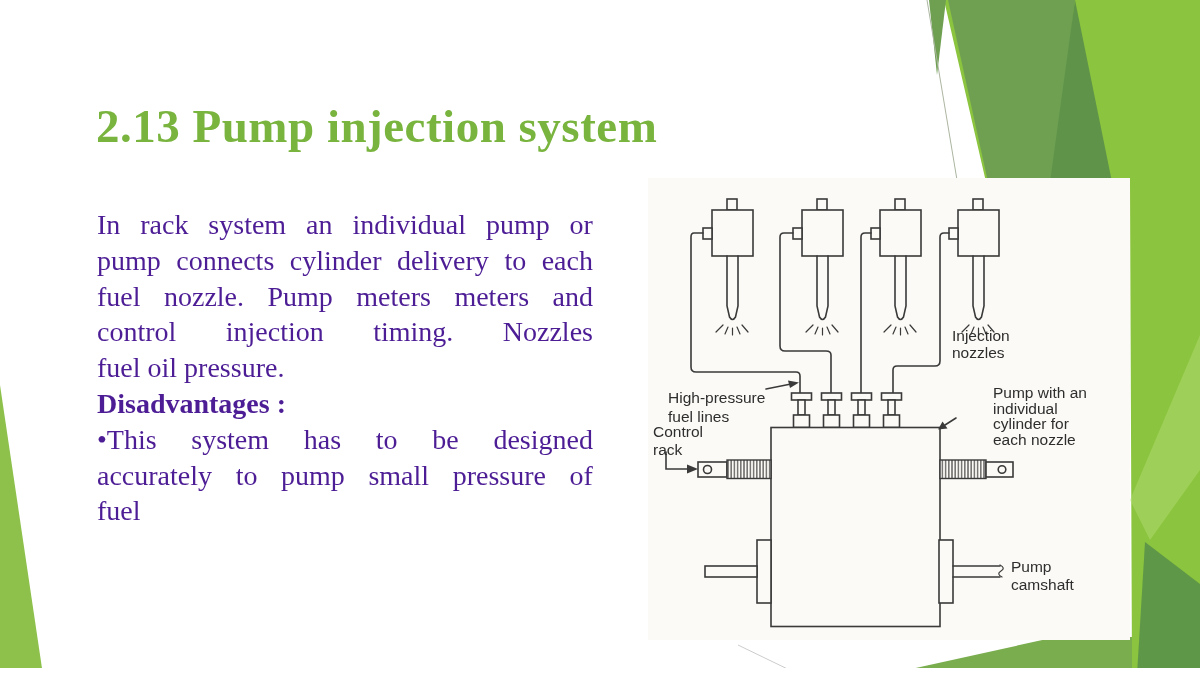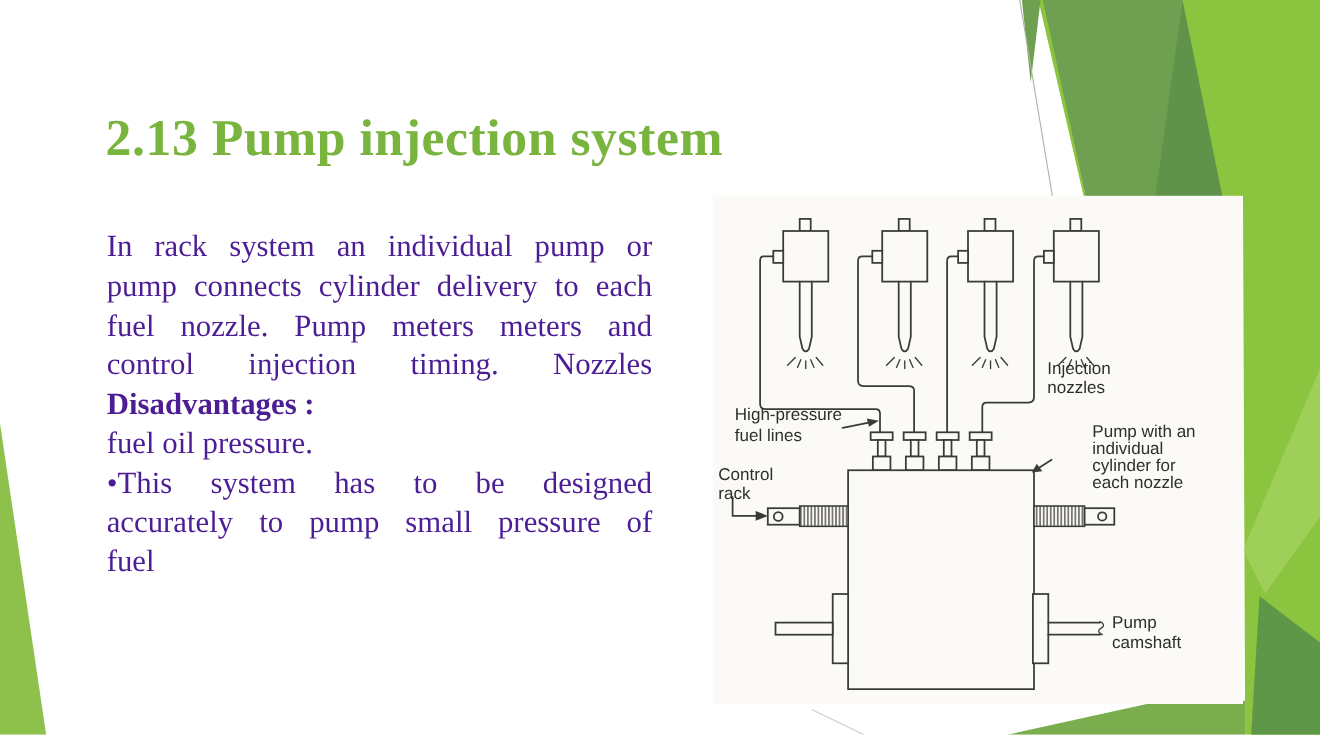--- a/index.html
+++ b/index.html
@@ -7,21 +7,21 @@
          font-family:"Liberation Serif",serif;}
   svg.bg{position:absolute;left:0;top:0;width:1200px;height:675px;}
   .title{position:absolute;left:96px;top:98px;width:620px;font-size:47px;line-height:56px;
          font-weight:bold;color:#79b43e;letter-spacing:0.5px;}
   .body{position:absolute;left:97px;top:207px;width:496px;color:#4c1d95;}
   .bline{height:35.8px;font-size:28px;line-height:35.8px;white-space:nowrap;}
   .bline.j{display:flex;justify-content:space-between;white-space:normal;}
   .bline.b{font-weight:bold;}
   .flabel{position:absolute;font-family:"Liberation Sans",sans-serif;color:#2e2e2e;
           white-space:pre-line;}
-  .lab-hp{left:668px;top:368px;font-size:15.5px;line-height:19px;}
+  .lab-hp{left:668px;top:388px;font-size:15.5px;line-height:19px;}
   .lab-cr{left:653px;top:423px;font-size:15.5px;line-height:17.5px;}
   .lab-in{left:952px;top:327px;font-size:15.5px;line-height:17px;}
   .lab-pw{left:957px;top:385px;font-size:15.5px;line-height:15.5px;margin-left:36px;}
   .lab-pc{left:1011px;top:558px;font-size:15.5px;line-height:18px;}
   .ln{stroke:#3a3a3a;stroke-width:1.6;fill:none;stroke-linecap:round;}
   .fr{stroke:#3a3a3a;stroke-width:1.6;fill:#fbfaf6;}
   .thin{stroke:#3a3a3a;stroke-width:1.2;fill:none;stroke-linecap:round;}
   .head{fill:#3a3a3a;stroke:none;}
 </style>
 </head>
@@ -172,22 +172,22 @@
         <span>meters</span>
         <span>meters</span>
         <span>and</span>
       </div>
       <div class="bline j">
         <span>control</span>
         <span>injection</span>
         <span>timing.</span>
         <span>Nozzles</span>
       </div>
+      <div class="bline">fuel oil pressure.</div>
       <div class="bline b">Disadvantages :</div>
-      <div class="bline">fuel oil pressure.</div>
       <div class="bline j">
         <span>•This</span>
         <span>system</span>
         <span>has</span>
         <span>to</span>
         <span>be</span>
         <span>designed</span>
       </div>
       <div class="bline j">
         <span>accurately</span>

